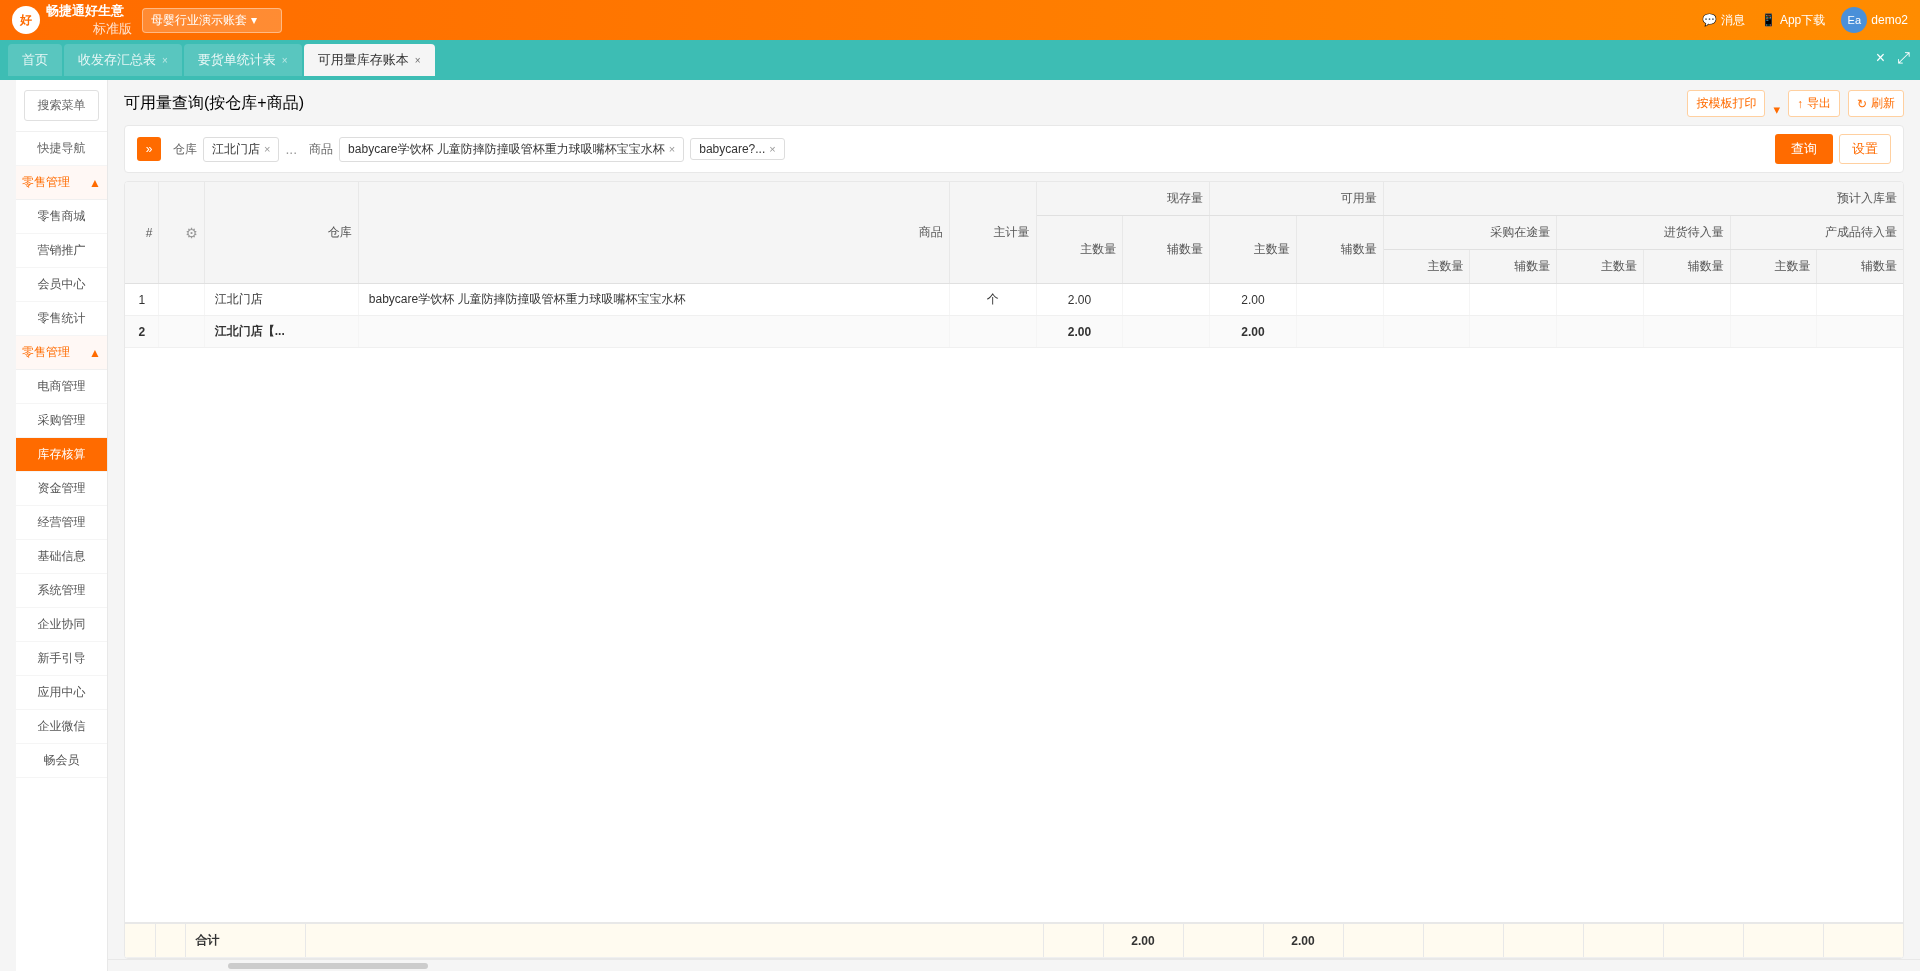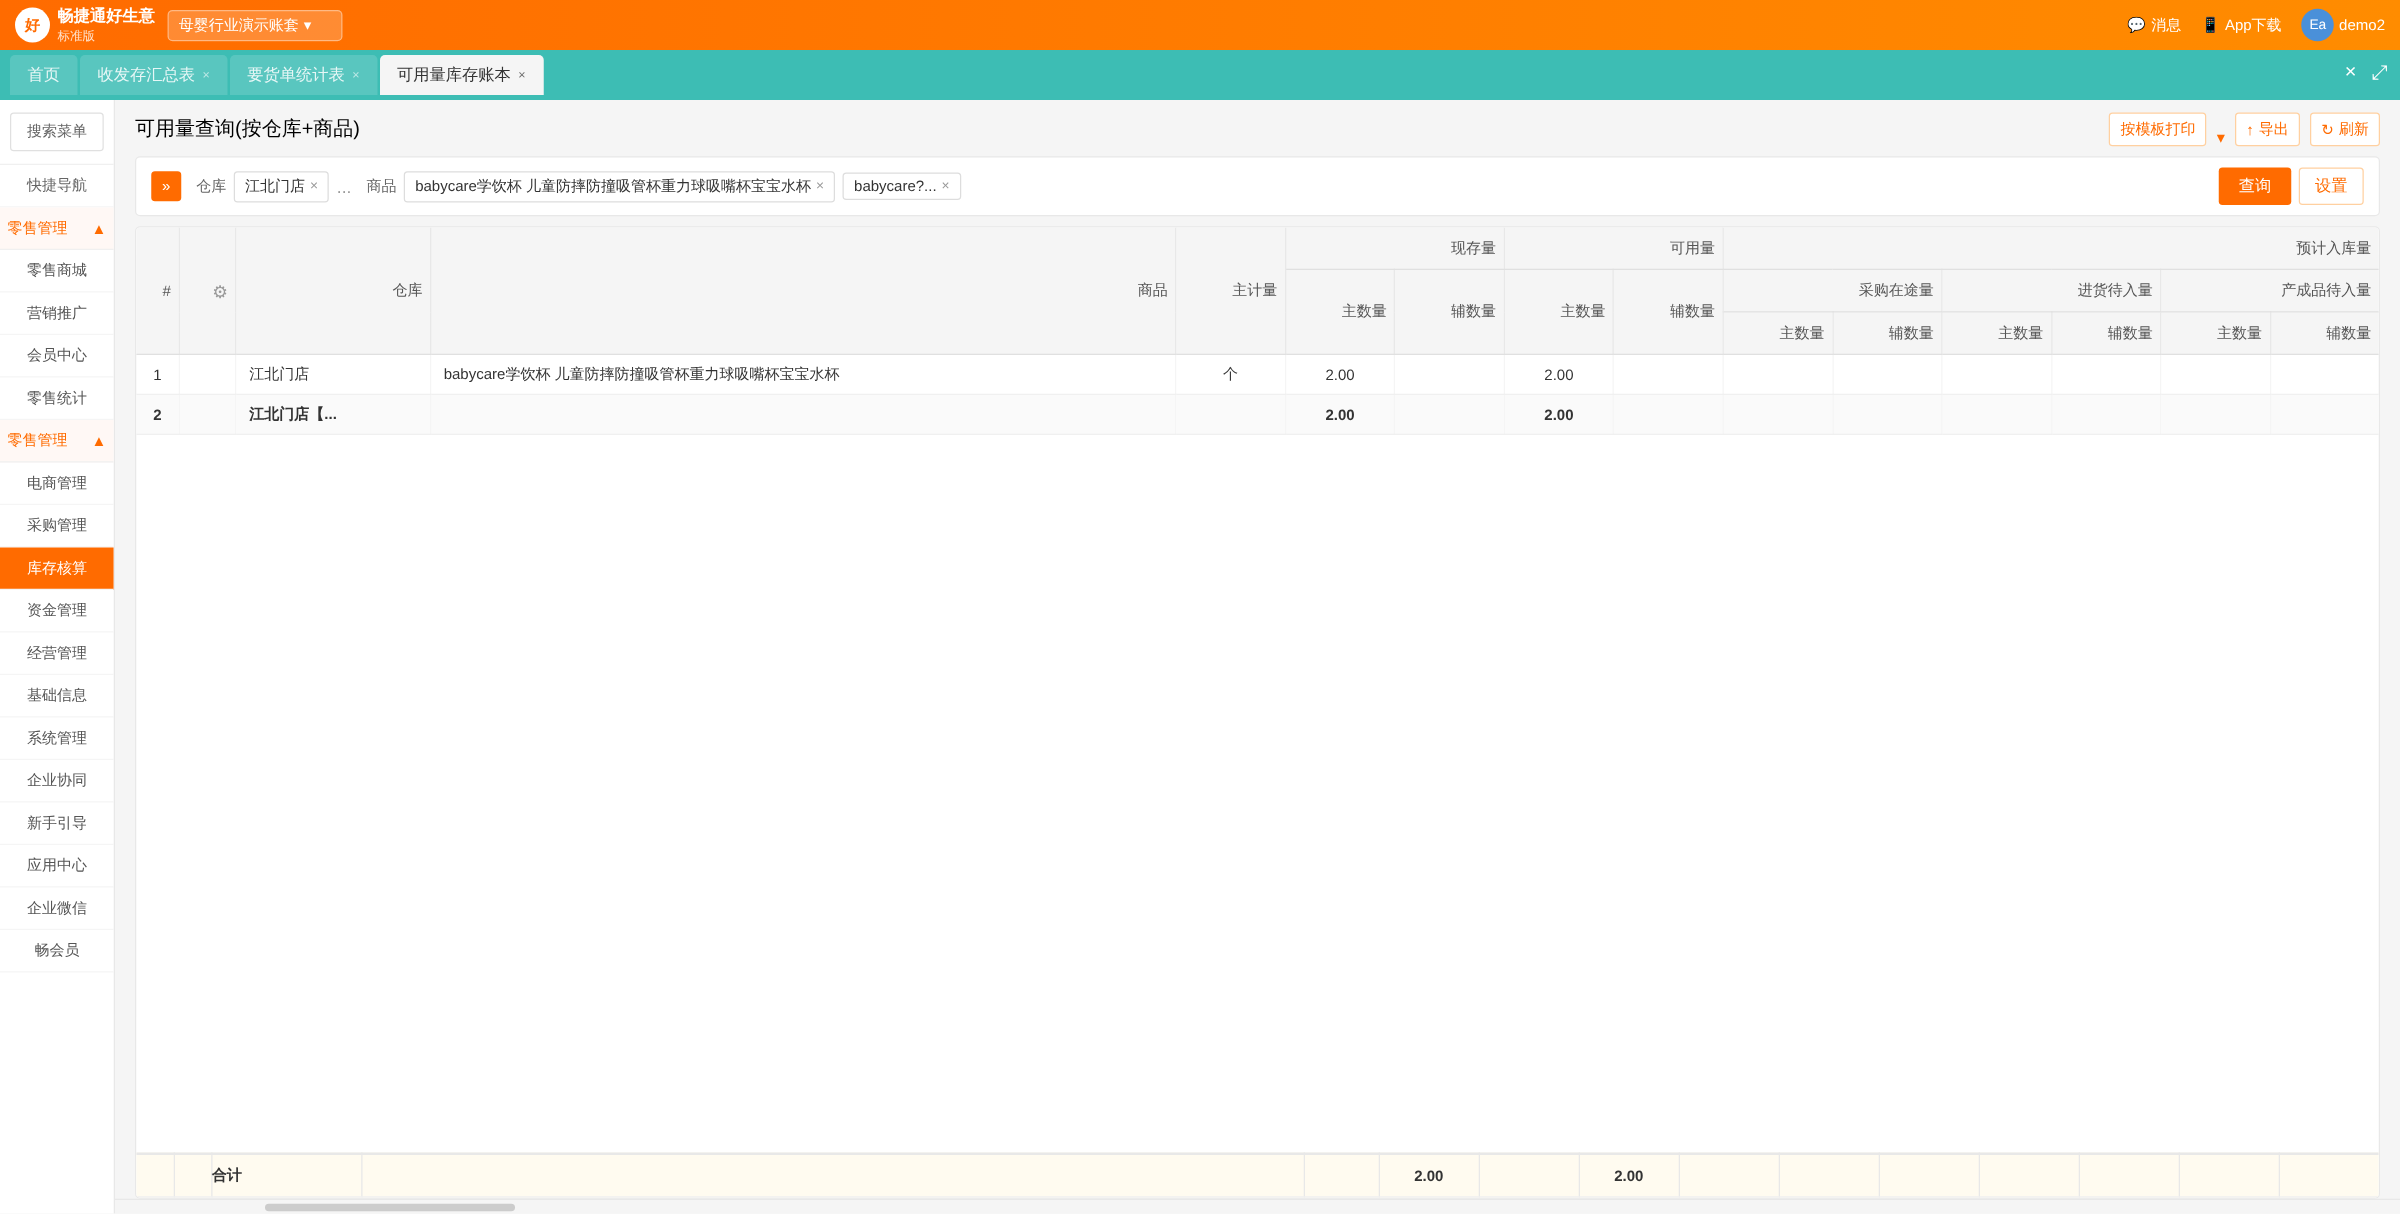--- a/index.html
+++ b/index.html
@@ -12,21 +12,21 @@
       display: flex;
       align-items: center;
       padding: 0 12px;
       justify-content: space-between;
       flex-shrink: 0;
     }
     .top-bar-left { display: flex; align-items: center; gap: 10px; }
     .logo-area { display: flex; align-items: center; gap: 6px; }
     .logo-icon { width: 28px; height: 28px; background: #fff; border-radius: 50%; display: flex; align-items: center; justify-content: center; font-size: 12px; color: #ff6b00; font-weight: bold; }
     .logo-text { color: #fff; font-size: 13px; font-weight: bold; }
-    .logo-sub { color: rgba(255,255,255,0.8); font-size: 10px; }
+    .logo-sub { color: rgba(255,255,255,0.8); font-size: 13px; margin-left: 47px; }
     .industry-selector {
       background: rgba(255,255,255,0.2);
       border: 1px solid rgba(255,255,255,0.4);
       border-radius: 4px;
       color: #fff;
       padding: 3px 24px 3px 8px;
       font-size: 12px;
       cursor: pointer;
       position: relative;
       display: flex;
@@ -66,20 +66,21 @@
     }
     .nav-tab .close-icon { font-size: 10px; color: inherit; opacity: 0.7; }
     .nav-tab-actions { margin-left: auto; display: flex; align-items: center; gap: 8px; padding-bottom: 4px; }
     .nav-tab-action { color: #fff; font-size: 16px; cursor: pointer; padding: 2px; }
 
     
     .main-layout {
       display: flex;
       flex: 1;
       overflow: hidden;
+      margin-left: 16px;
     }
 
     
     .sidebar {
       width: 92px;
       background: #fff;
       border-right: 1px solid #e8e8e8;
       display: flex;
       flex-direction: column;
       flex-shrink: 0;
@@ -508,21 +509,21 @@
           </tr>
         </tbody>
       </table>
       <div style="flex:1;"></div>
 
       <table class="table-footer">
         <tbody>
             <tr>
           <td style="width:30px;"></td>
           <td style="width:30px;"></td>
-          <td style="width:120px;text-align:left;padding-left:0;">合计</td>
+          <td style="width:120px;text-align:left;padding-left:10px;">合计</td>
           <td style="min-width:300px;"></td>
           <td style="width:60px;"></td>
           <td style="width:80px;">2.00</td>
           <td style="width:80px;"></td>
           <td style="width:80px;">2.00</td>
           <td style="width:80px;"></td>
           <td style="width:80px;"></td>
           <td style="width:80px;"></td>
           <td style="width:80px;"></td>
           <td style="width:80px;"></td>

